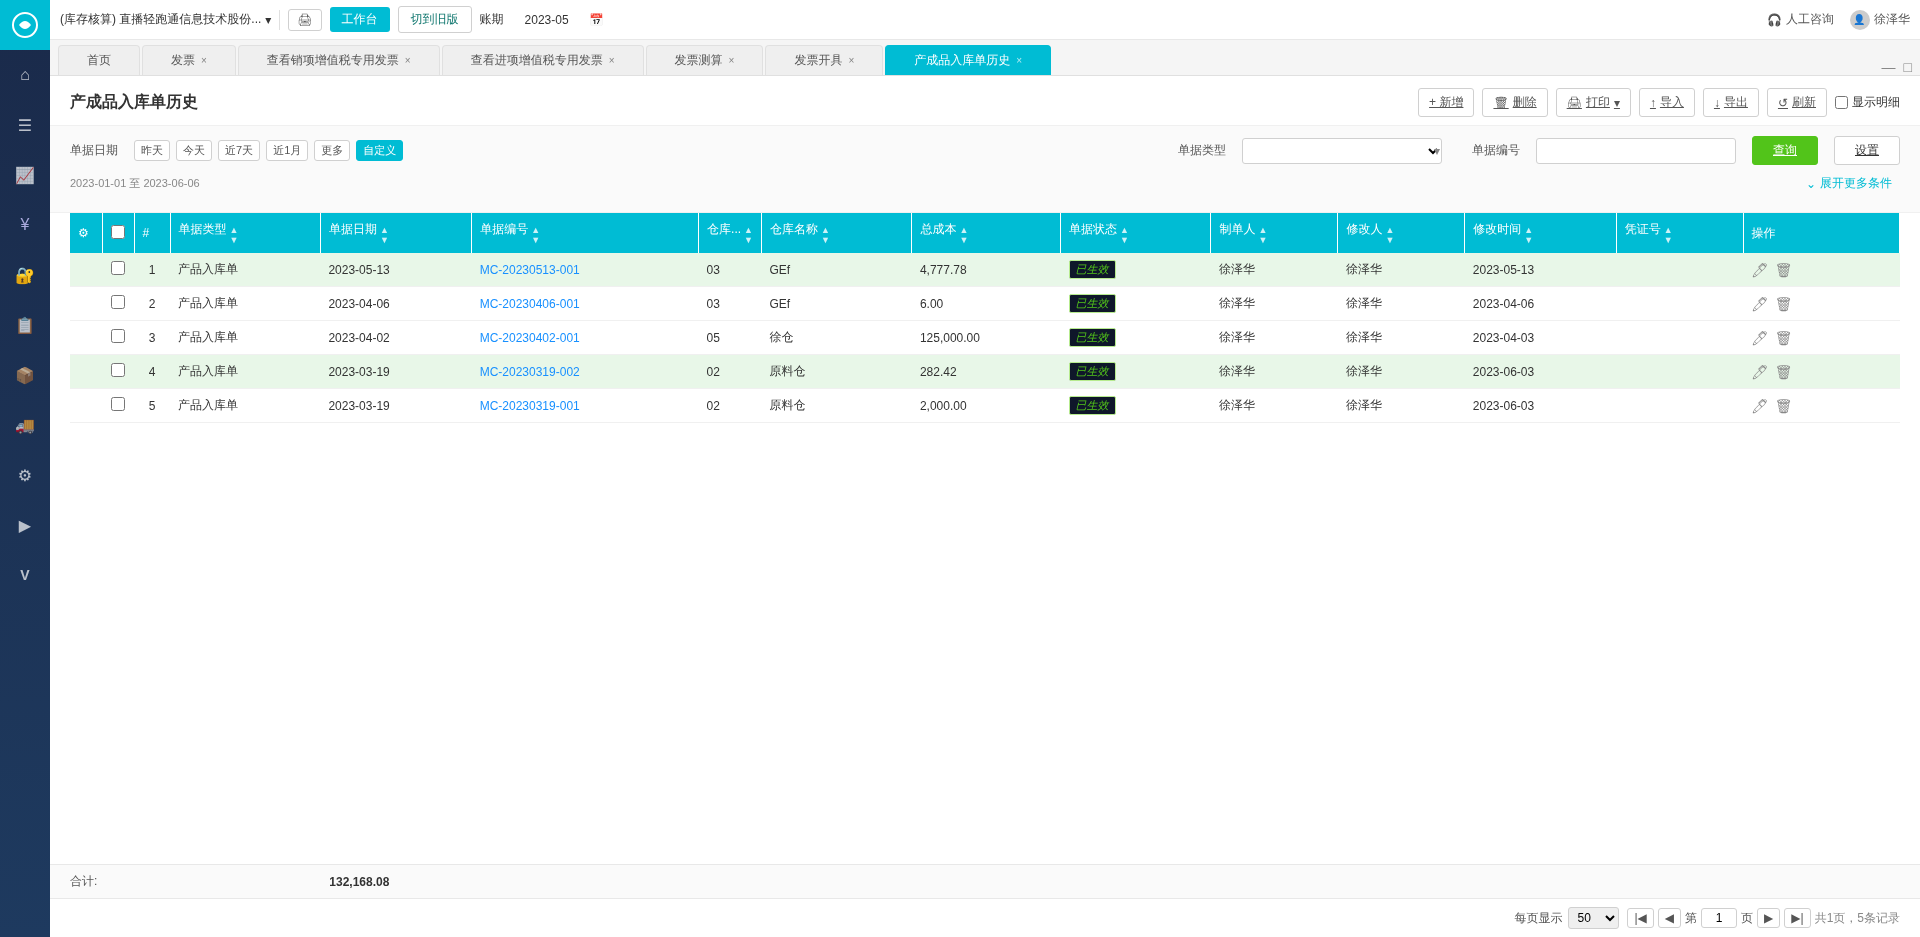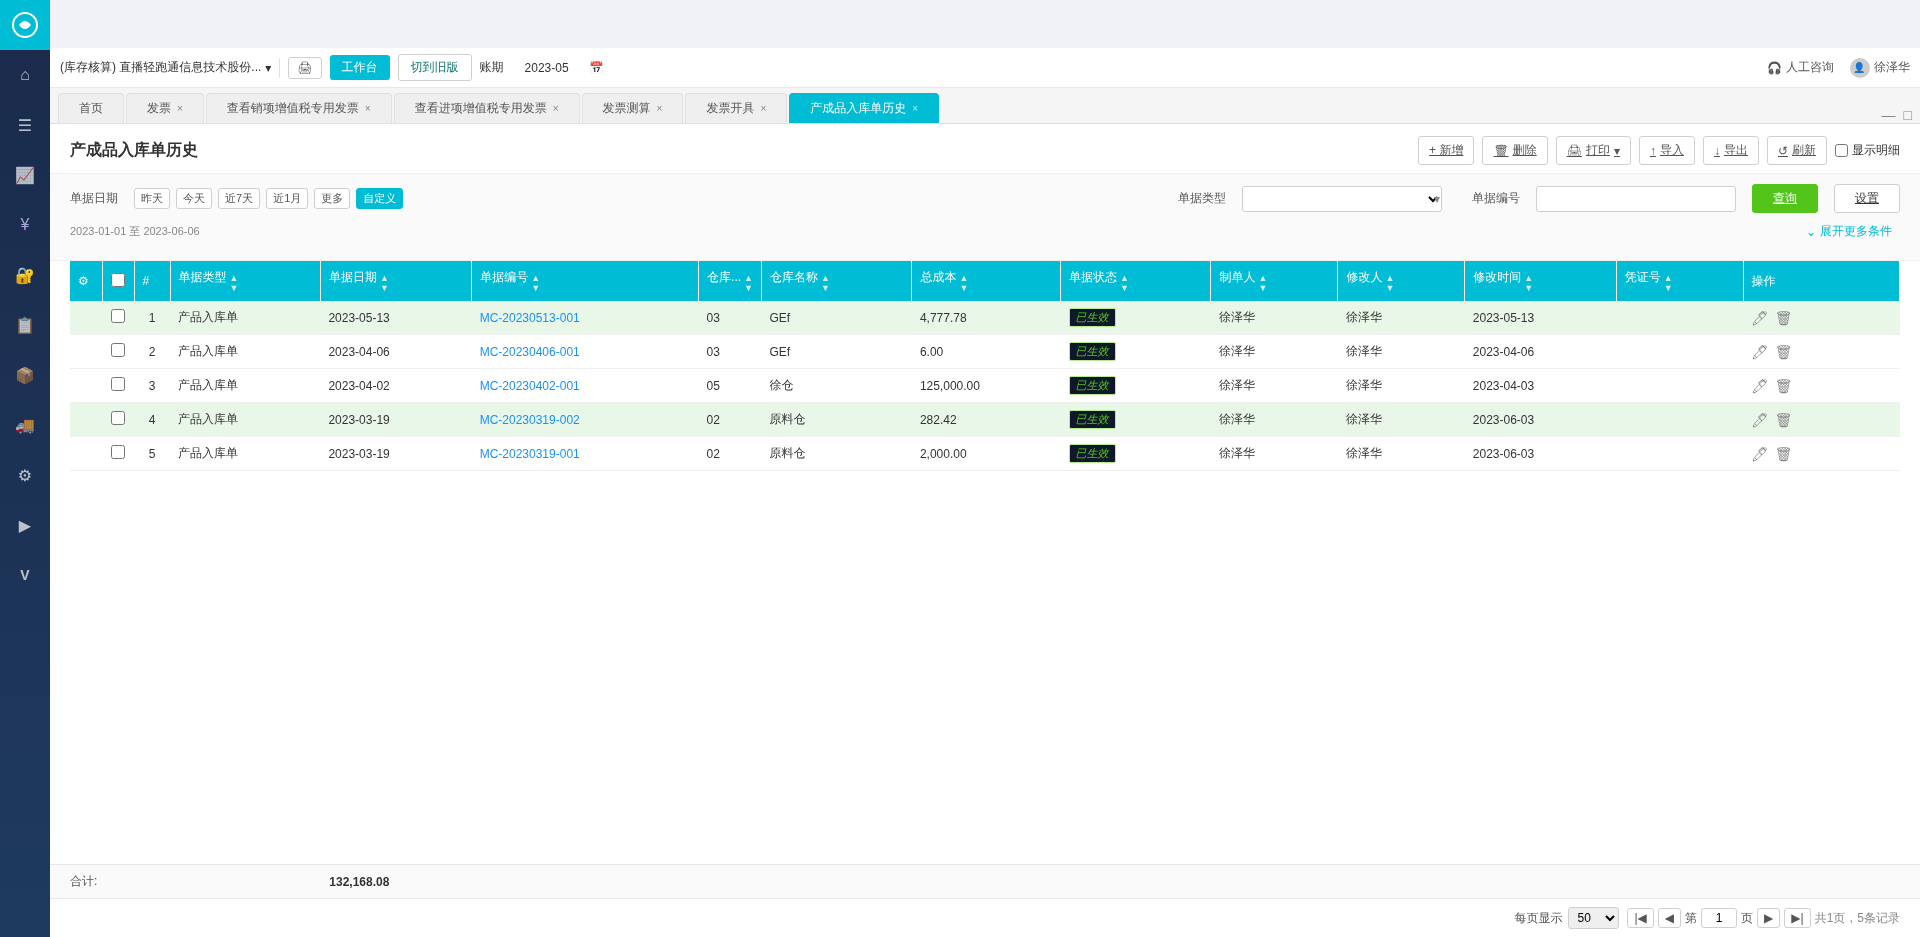--- a/index.html
+++ b/index.html
@@ -51,21 +51,20 @@
     
     .topbar {
       height: 40px;
       background: #fff;
       border-bottom: 1px solid #e8e8e8;
       display: flex;
       align-items: center;
       padding: 0 10px;
       gap: 8px;
       flex-shrink: 0;
-      margin-top: 48px;
     }
     .topbar-company {
       font-size: 12px;
       color: #333;
       display: flex;
       align-items: center;
       gap: 4px;
     }
     .topbar-divider { width: 1px; height: 20px; background: #e0e0e0; }
     .topbar-btn {
@@ -87,21 +86,21 @@
       background: #f5f5f5;
       border-bottom: 1px solid #e0e0e0;
       display: flex;
       align-items: flex-end;
       padding: 0 8px;
       flex-shrink: 0;
       gap: 2px;
     }
     .tab {
       height: 30px;
-      padding: 0 20px;
+      padding: 0 28px;
       display: flex;
       align-items: center;
       gap: 6px;
       border: 1px solid #e0e0e0;
       border-bottom: none;
       background: #efefef;
       border-radius: 4px 4px 0 0;
       cursor: pointer;
       font-size: 12px;
       color: #555;

